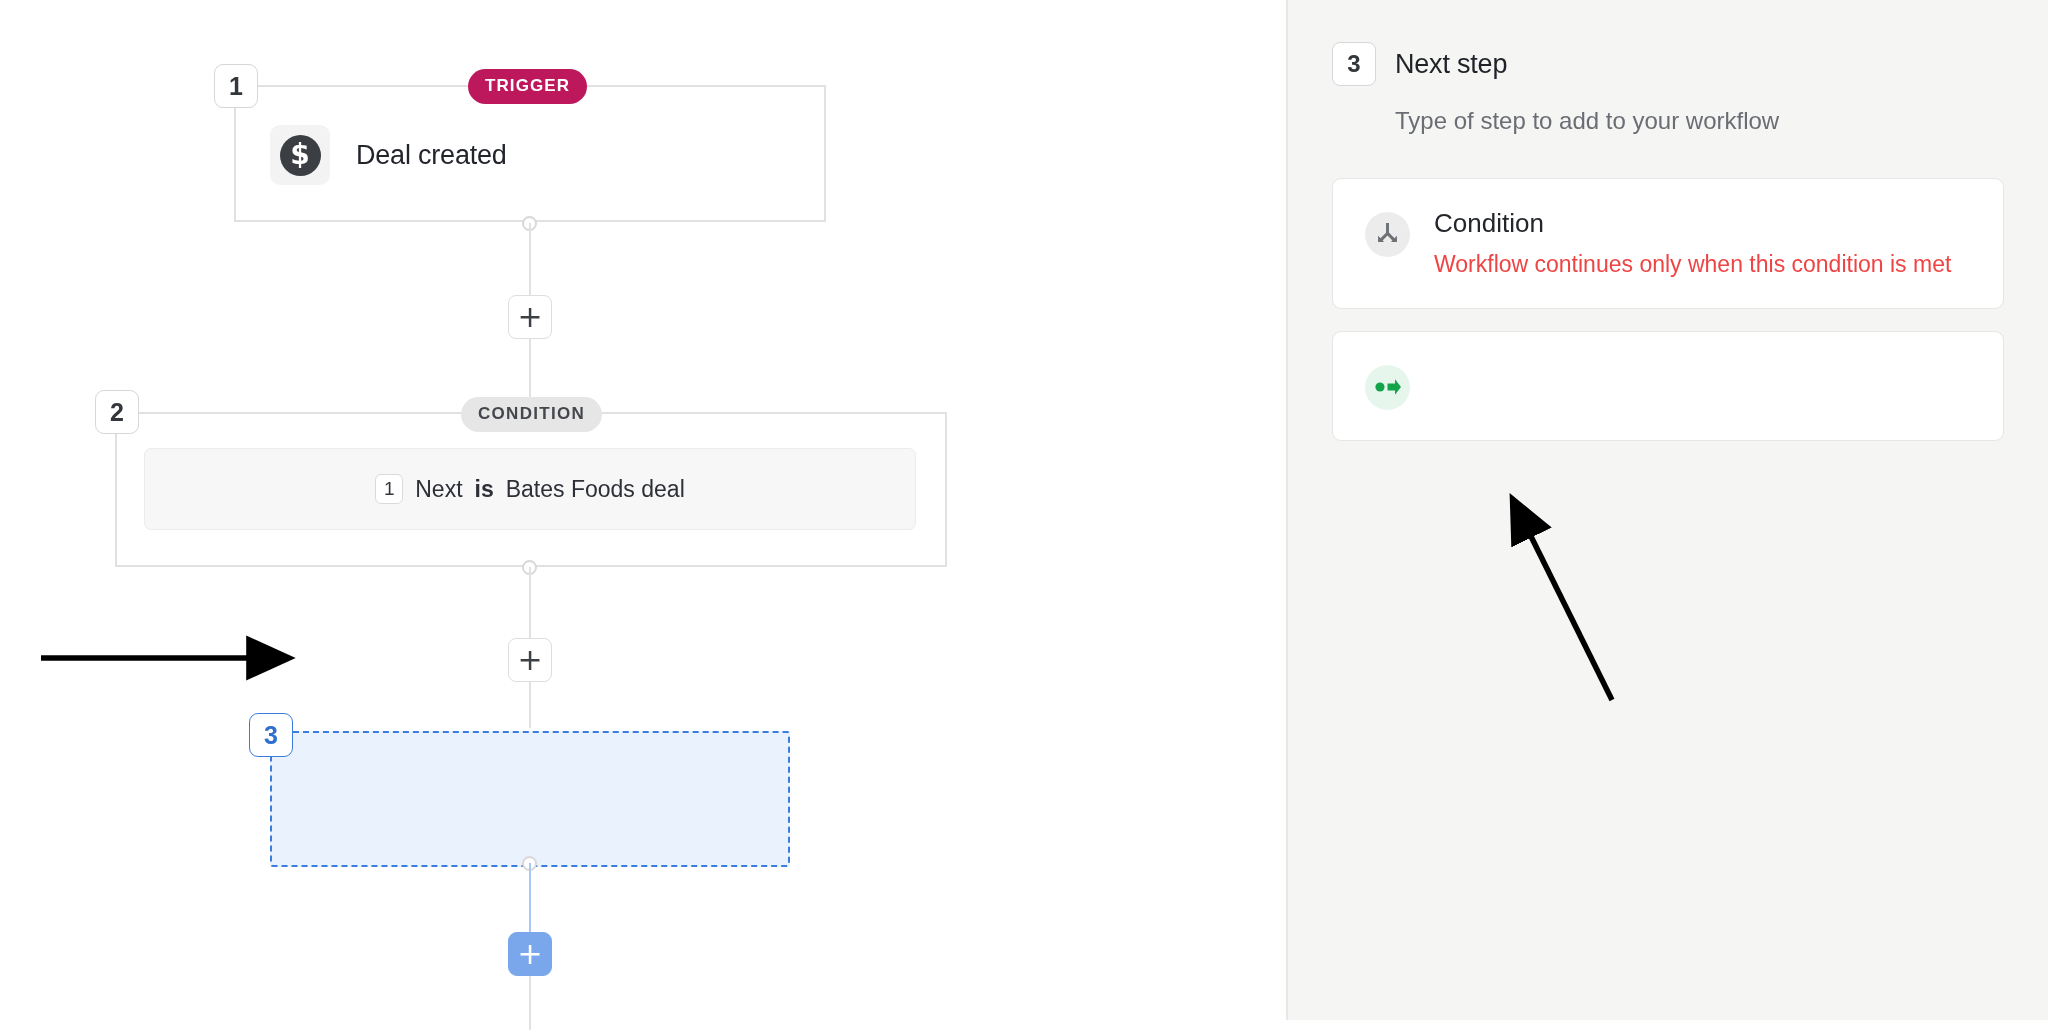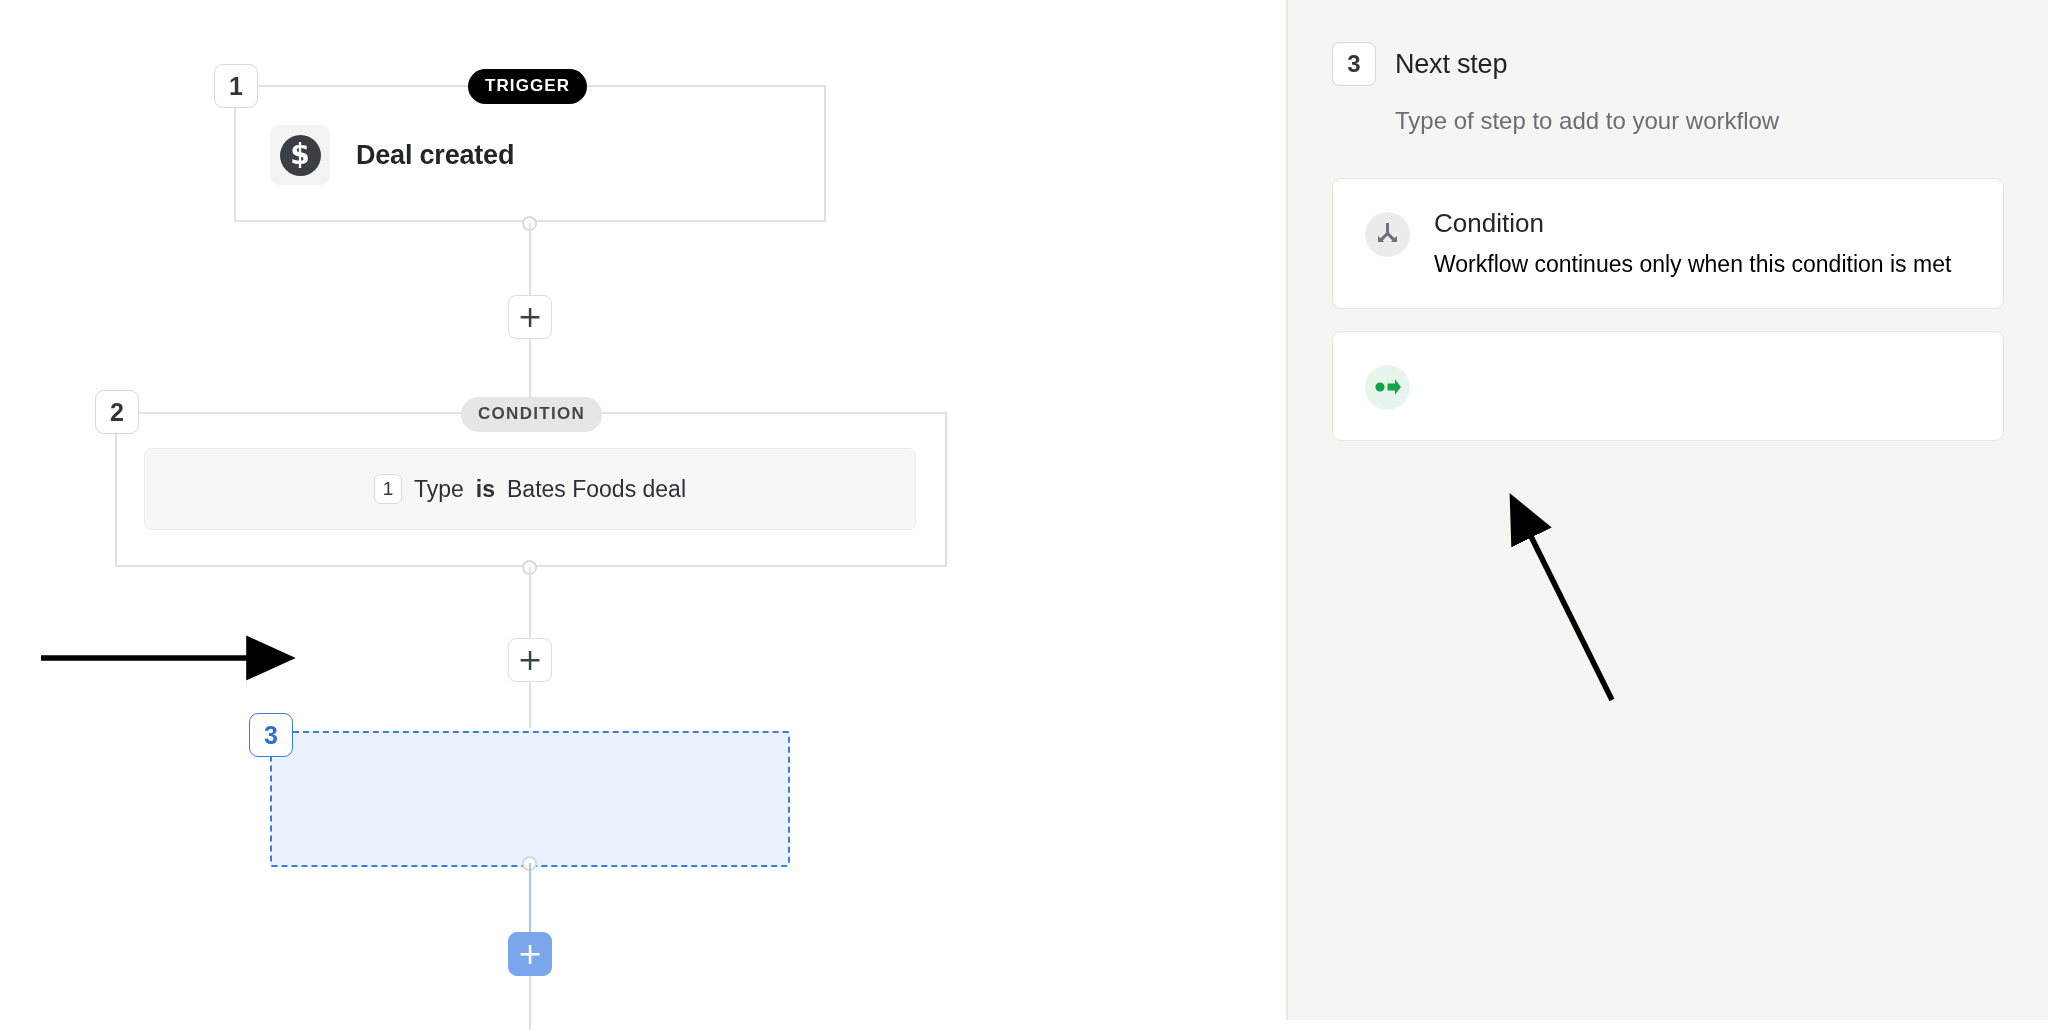--- a/index.html
+++ b/index.html
@@ -36,38 +36,38 @@
   
   .frame {
     position: absolute;
     border-left: 2px solid #e1e1e1;
     border-right: 2px solid #e1e1e1;
     border-top: 2px solid #e1e1e1;
     border-bottom: 2px solid #e1e1e1;
   }
   .pill {
     position: absolute; z-index: 5;
-    background: #000000; color: #ffffff;
+    background: #be185d; color: #ffffff;
     font-size: 17px; font-weight: 700; letter-spacing: 1.1px;
     padding: 7px 17px 8px; border-radius: 20px;
   }
   .pill.gray { background: #e6e6e6; color: #44474c; letter-spacing: 1.3px; }
 
   .trigger-card { position: absolute; display: flex; align-items: center; gap: 26px; }
   .icon-tile {
     width: 60px; height: 60px; border-radius: 10px; background: #f3f3f3;
     display: flex; align-items: center; justify-content: center;
   }
   .coin {
     width: 41px; height: 41px; border-radius: 50%; background: #3b3e43;
     display: flex; align-items: center; justify-content: center;
     color: #ffffff; font-size: 28px; font-weight: 700; line-height: 1;
     font-family: "DejaVu Sans", sans-serif;
   }
-  .trigger-title { font-size: 27px; font-weight: 700; color: #22252a; letter-spacing: -.2px; }
+  .trigger-title { font-size: 27px; font-weight: 400; color: #22252a; letter-spacing: -.2px; }
 
   
   .plus-btn {
     position: absolute; width: 44px; height: 44px; z-index: 6;
     background: #ffffff; border: 1.6px solid #dcdee1; border-radius: 8px;
     display: flex; align-items: center; justify-content: center;
     color: #3c3f44; font-size: 30px; font-weight: 400; line-height: 1;
     font-family: "DejaVu Sans", sans-serif;
   }
   .plus-btn.primary {
@@ -117,21 +117,21 @@
     background: #ffffff; border: 1.4px solid #e6e6e5; border-radius: 9px;
     padding: 30px 32px; display: flex; gap: 24px; align-items: flex-start;
   }
   .opt-icon {
     flex: 0 0 auto; width: 45px; height: 45px; border-radius: 50%;
     display: flex; align-items: center; justify-content: center; margin-top: 3px;
   }
   .opt-icon.cond { background: #ececec; }
   .opt-icon.act  { background: #e7f6ec; }
   .opt-name { font-size: 26px; color: #23262b; line-height: 1.1; }
-  .opt-desc { margin-top: 13px; font-size: 23px; color: #000000; }
+  .opt-desc { margin-top: 13px; font-size: 23px; color: #ef4444; }
 
   
   .annot { position: absolute; left: 0; top: 0; width: 2048px; height: 1030px; pointer-events: none; z-index: 40; }
 </style>
 </head>
 <body>
 
 <div class="app">
 
   <div class="canvas">
@@ -160,21 +160,21 @@
     <div class="badge" style="left:95px; top:390px;">2</div>
 
     <div class="frame" style="left:115px; top:412px; width:832px; height:155px; border-top:none;"></div>
     <div class="hline" style="left:115px; top:412px; width:346px;"></div>
     <div class="hline" style="left:592px; top:412px; width:355px;"></div>
 
     <div class="pill gray" style="left:461px; top:397px;">CONDITION</div>
 
     <div class="cond-row" style="left:144px; top:448px; width:772px; height:82px;">
       <span class="mini-badge">1</span>
-      <span>Type</span>
+      <span>Next</span>
       <span class="cond-op">is</span>
       <span>Bates Foods deal</span>
     </div>
 
     <div class="dot" style="left:522px; top:560px;"></div>
     <div class="vline" style="left:529px; top:567px; height:77px;"></div>
     <div class="plus-btn" style="left:508px; top:638px;">+</div>
     <div class="vline" style="left:529px; top:682px; height:46px;"></div>
 
     <div class="badge blue" style="left:249px; top:713px;">3</div>

